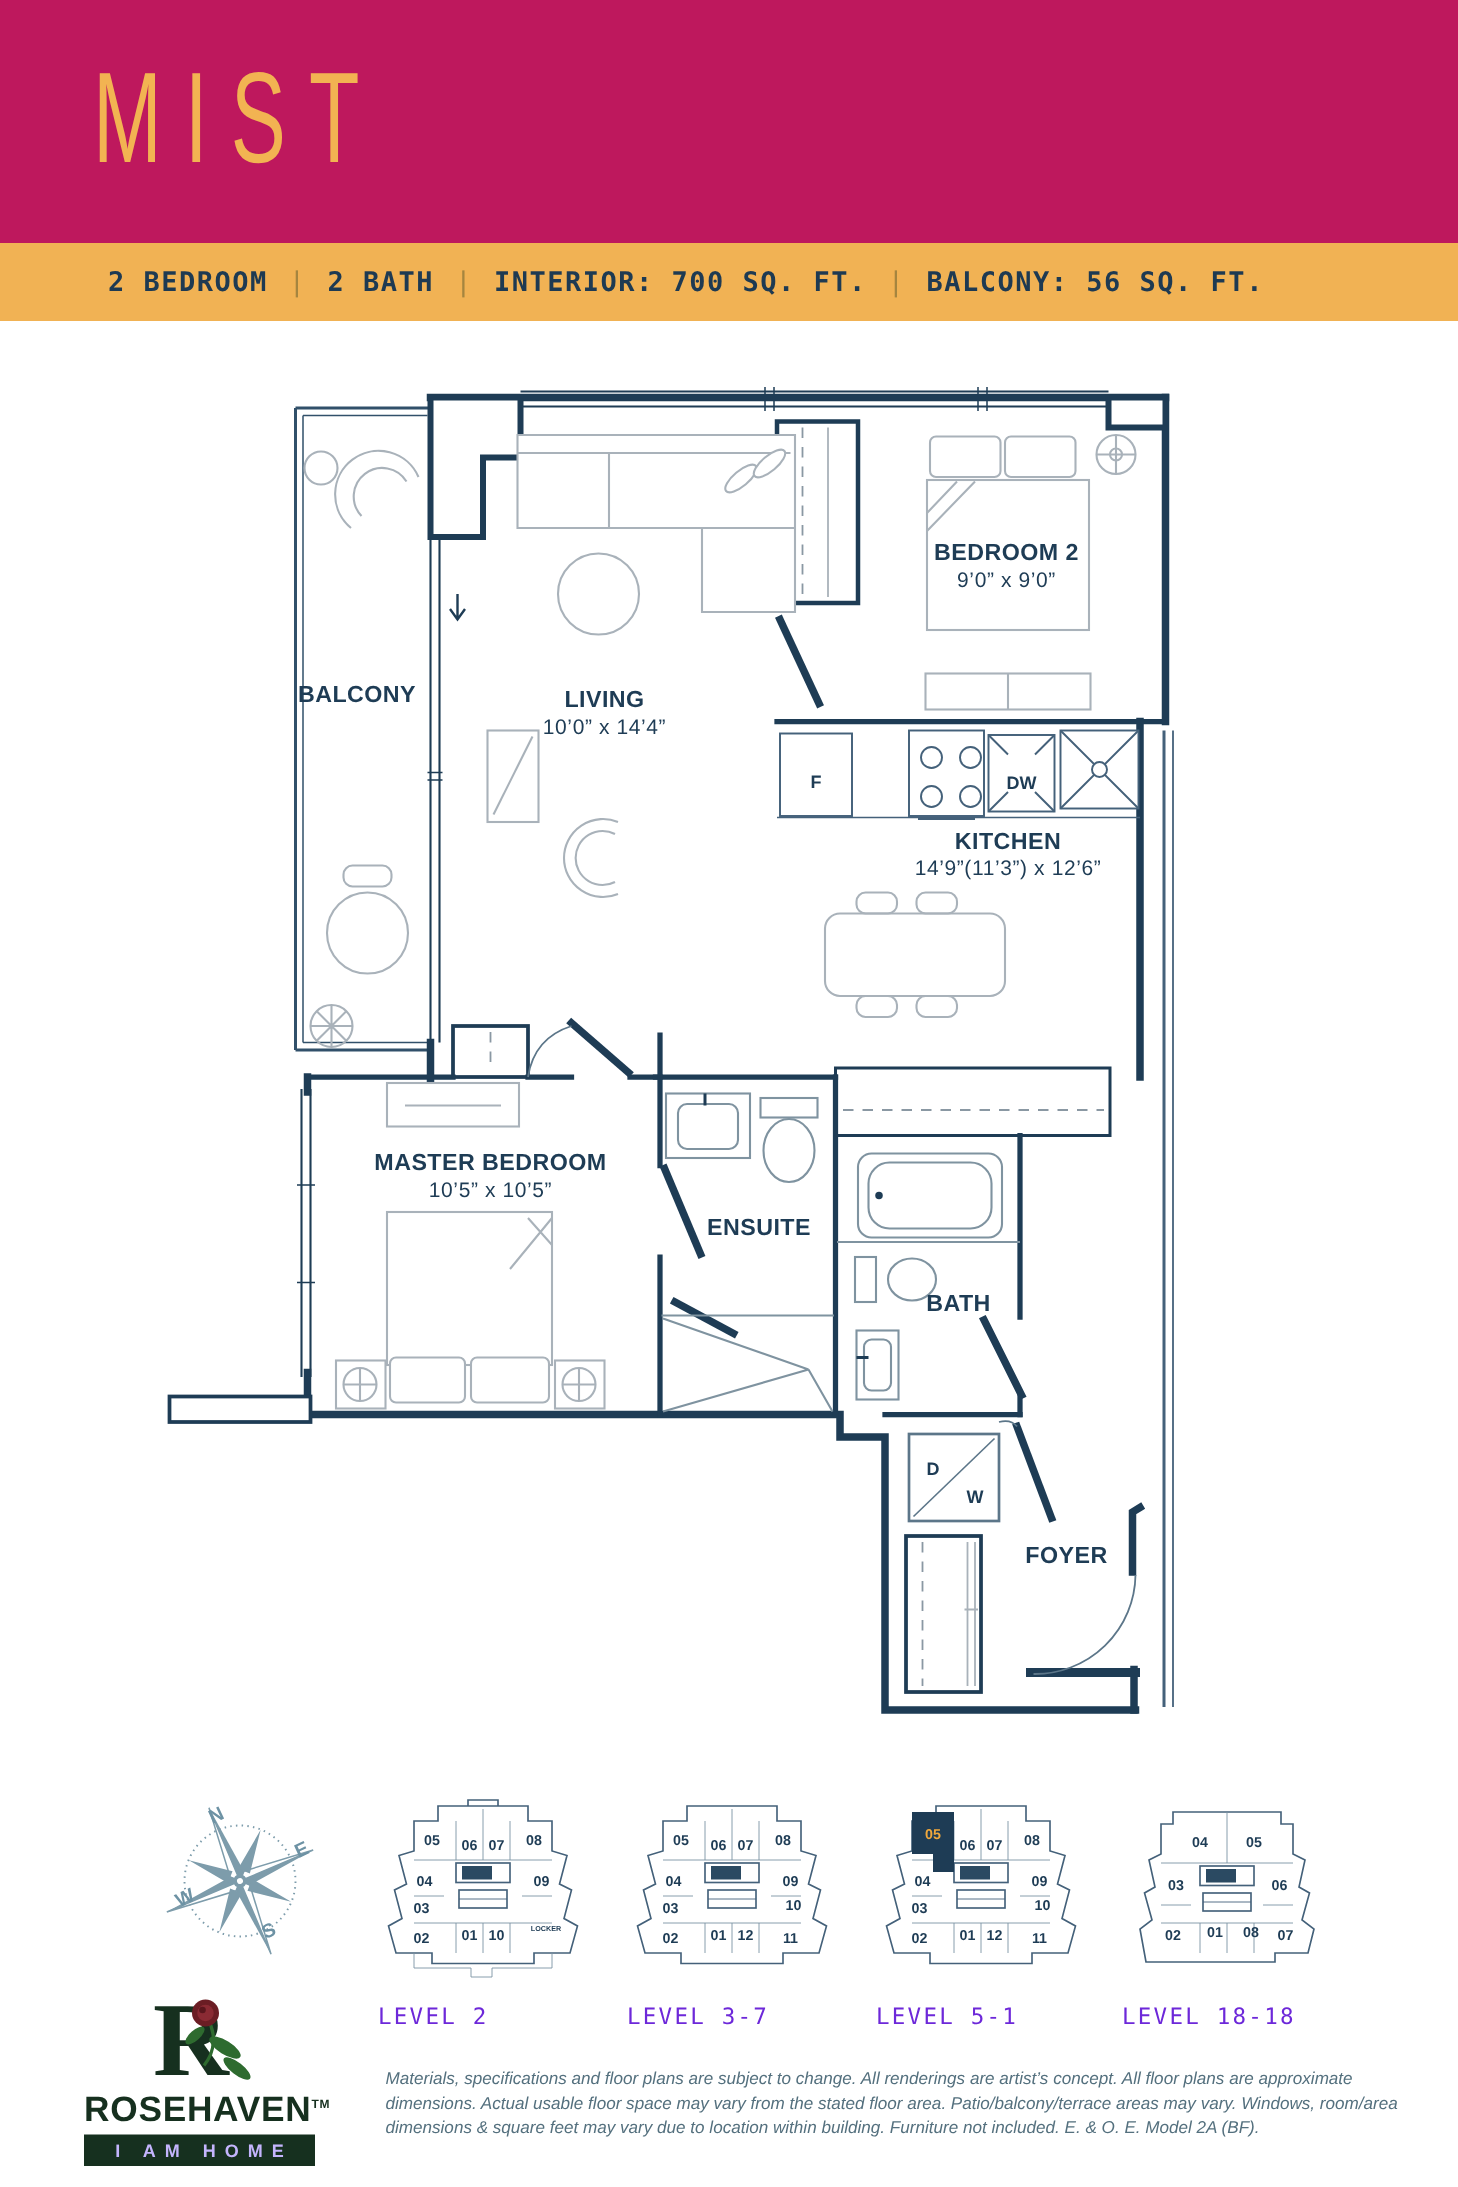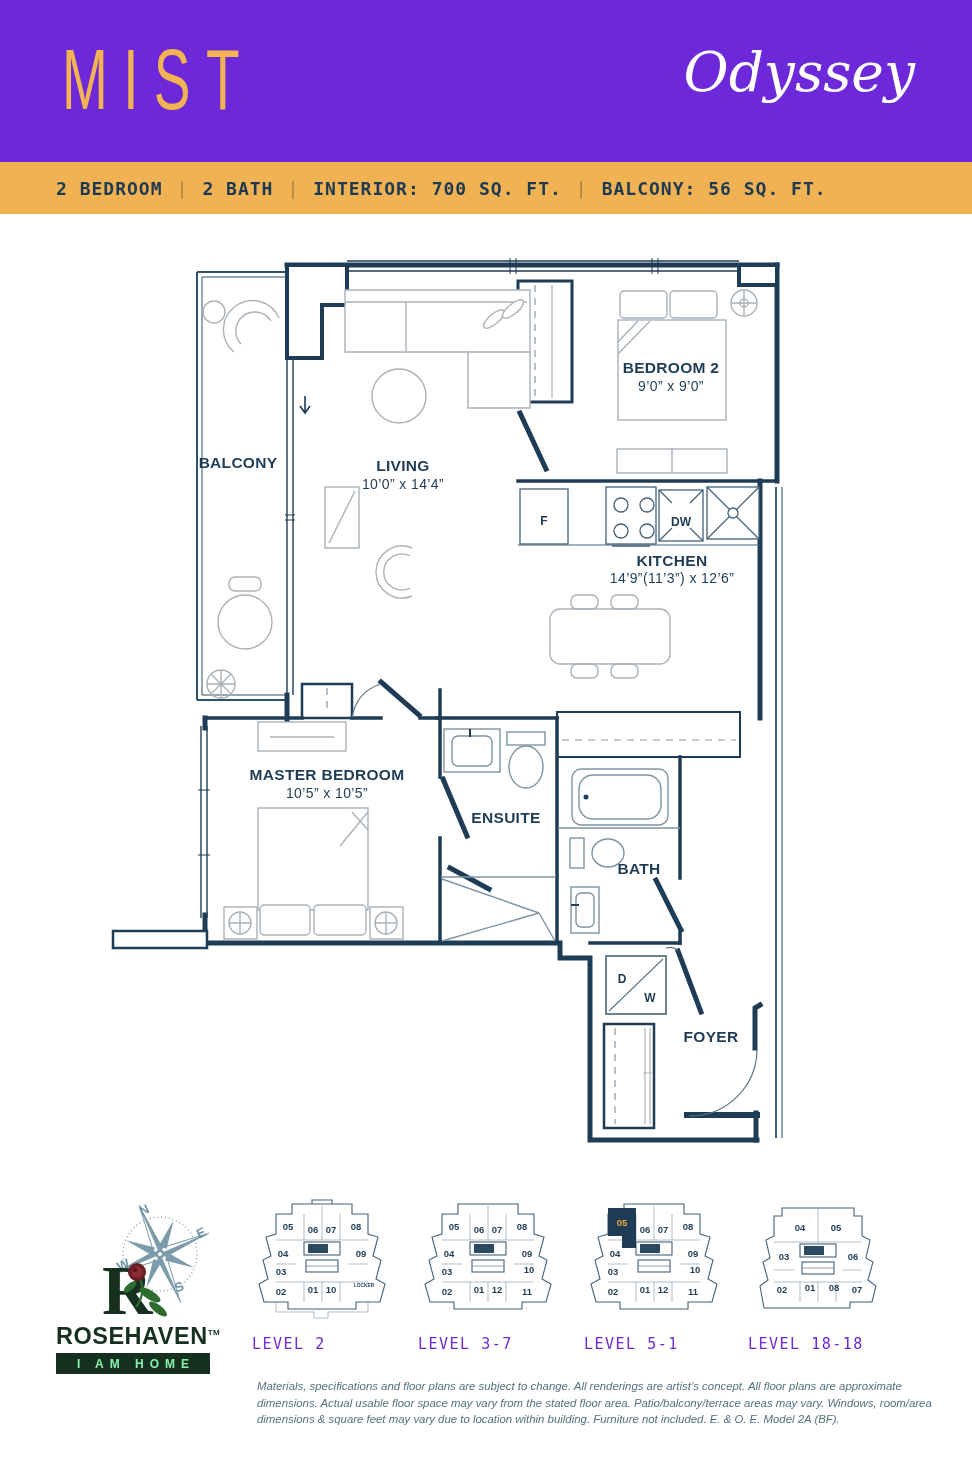--- a/index.html
+++ b/index.html
@@ -1,62 +1,61 @@
 <!DOCTYPE html>
 <html><head>
 <meta charset="utf-8">
 <style>
   html,body{margin:0;padding:0;background:#fff;}
   .page{position:relative;width:972px;height:1458px;background:#fff;overflow:hidden;
         font-family:"Liberation Sans",sans-serif;}
   
-  .hdr{position:absolute;left:0;top:0;width:972px;height:162px;background:#6d28d9;}
+  .hdr{position:absolute;left:0;top:0;width:972px;height:162px;background:#be185d;}
   .mist{position:absolute;left:62px;top:30px;font-size:86px;font-weight:500;
         letter-spacing:24px;color:#f2b352;transform:scaleX(.64);transform-origin:left top;
         font-family:"Liberation Sans",sans-serif;white-space:nowrap;}
   .brand{position:absolute;right:57px;top:40px;font-family:"DejaVu Serif",serif;
         font-style:italic;font-size:55px;color:#ffffff;}
   .specs{position:absolute;left:0;top:162px;width:972px;height:52px;background:#f1b254;
-        display:flex;align-items:center;padding-left:56px;box-sizing:border-box;
+        display:flex;align-items:center;padding-left:72px;box-sizing:border-box;
         font-family:"DejaVu Sans Mono",monospace;font-weight:bold;font-size:18px;
         color:#1e3a52;letter-spacing:1px;}
   .specs .sep{color:#a5853f;margin:0 14px;font-weight:normal;}
   
   .plan{position:absolute;left:0;top:222px;width:972px;height:930px;}
   .rl{font:bold 15.5px "Liberation Sans",sans-serif;fill:#1e3c55;text-anchor:middle;letter-spacing:.3px;}
   .rd{font:14px "Liberation Sans",sans-serif;fill:#1e3c55;text-anchor:middle;letter-spacing:.4px;}
   .ra{font:bold 12px "Liberation Sans",sans-serif;fill:#1e3c55;text-anchor:middle;}
   
   .kp{position:absolute;width:140px;text-align:left;}
   .kp svg{display:block;}
   .kp .lvl{margin-top:8px;font-family:"DejaVu Sans Mono",monospace;font-size:15px;
         color:#6d28d9;letter-spacing:1.5px;white-space:nowrap;}
   .kn{font:bold 9.5px "Liberation Sans",sans-serif;fill:#1e3c55;text-anchor:middle;}
   .kn-s{font:bold 4.8px "Liberation Sans",sans-serif;fill:#1e3c55;text-anchor:middle;}
   .kn-hi{font:bold 9.5px "Liberation Sans",sans-serif;fill:#f0a83c;text-anchor:middle;}
   .cl{font:bold 13px "Liberation Sans",sans-serif;fill:#6d92a4;text-anchor:middle;}
-  .logo{position:absolute;left:56px;top:1261px;width:154px;color:#16301f;}
+  .logo{position:absolute;left:56px;top:1331px;width:154px;color:#16301f;}
   .logo .bigR{font-family:"Liberation Serif",serif;font-weight:bold;font-size:70px;
         line-height:.86;margin-left:46px;}
   .logo .name{font-size:23.5px;font-weight:bold;letter-spacing:.5px;white-space:nowrap;margin-top:2px;}
   .logo .name sup{font-size:8px;}
-  .logo .bar{margin-top:3px;background:#16301f;color:#86efac;font-size:12px;font-weight:bold;
+  .logo .bar{margin-top:3px;background:#16301f;color:#c4b5fd;font-size:12px;font-weight:bold;
         letter-spacing:6px;text-align:center;padding:4px 0 3px 6px;}
   .rose{position:absolute;left:64px;top:0px;}
   .disc{position:absolute;left:257px;top:1378px;width:697px;font-size:11.4px;line-height:1.45;
         color:#54707e;font-style:italic;}
 </style>
 </head>
 <body>
 
 <div class="page">
 
   <div class="hdr">
     <div class="mist">MIST</div>
-    <div class="brand">Odyssey</div>
   </div>
 
   <div class="specs">
     <span>2 BEDROOM</span>
     <span class="sep">|</span>
     <span>2 BATH</span>
     <span class="sep">|</span>
     <span>INTERIOR: 700 SQ. FT.</span>
     <span class="sep">|</span>
     <span>BALCONY: 56 SQ. FT.</span>

